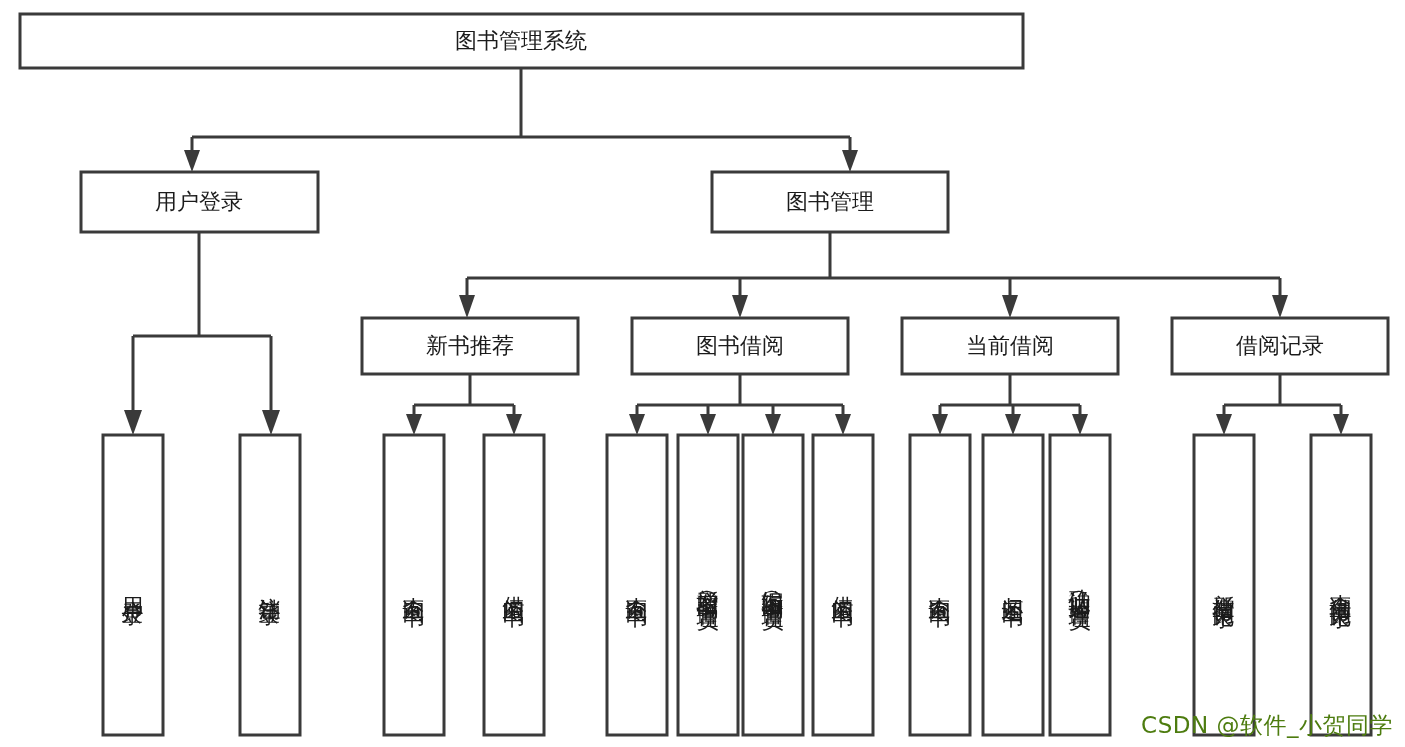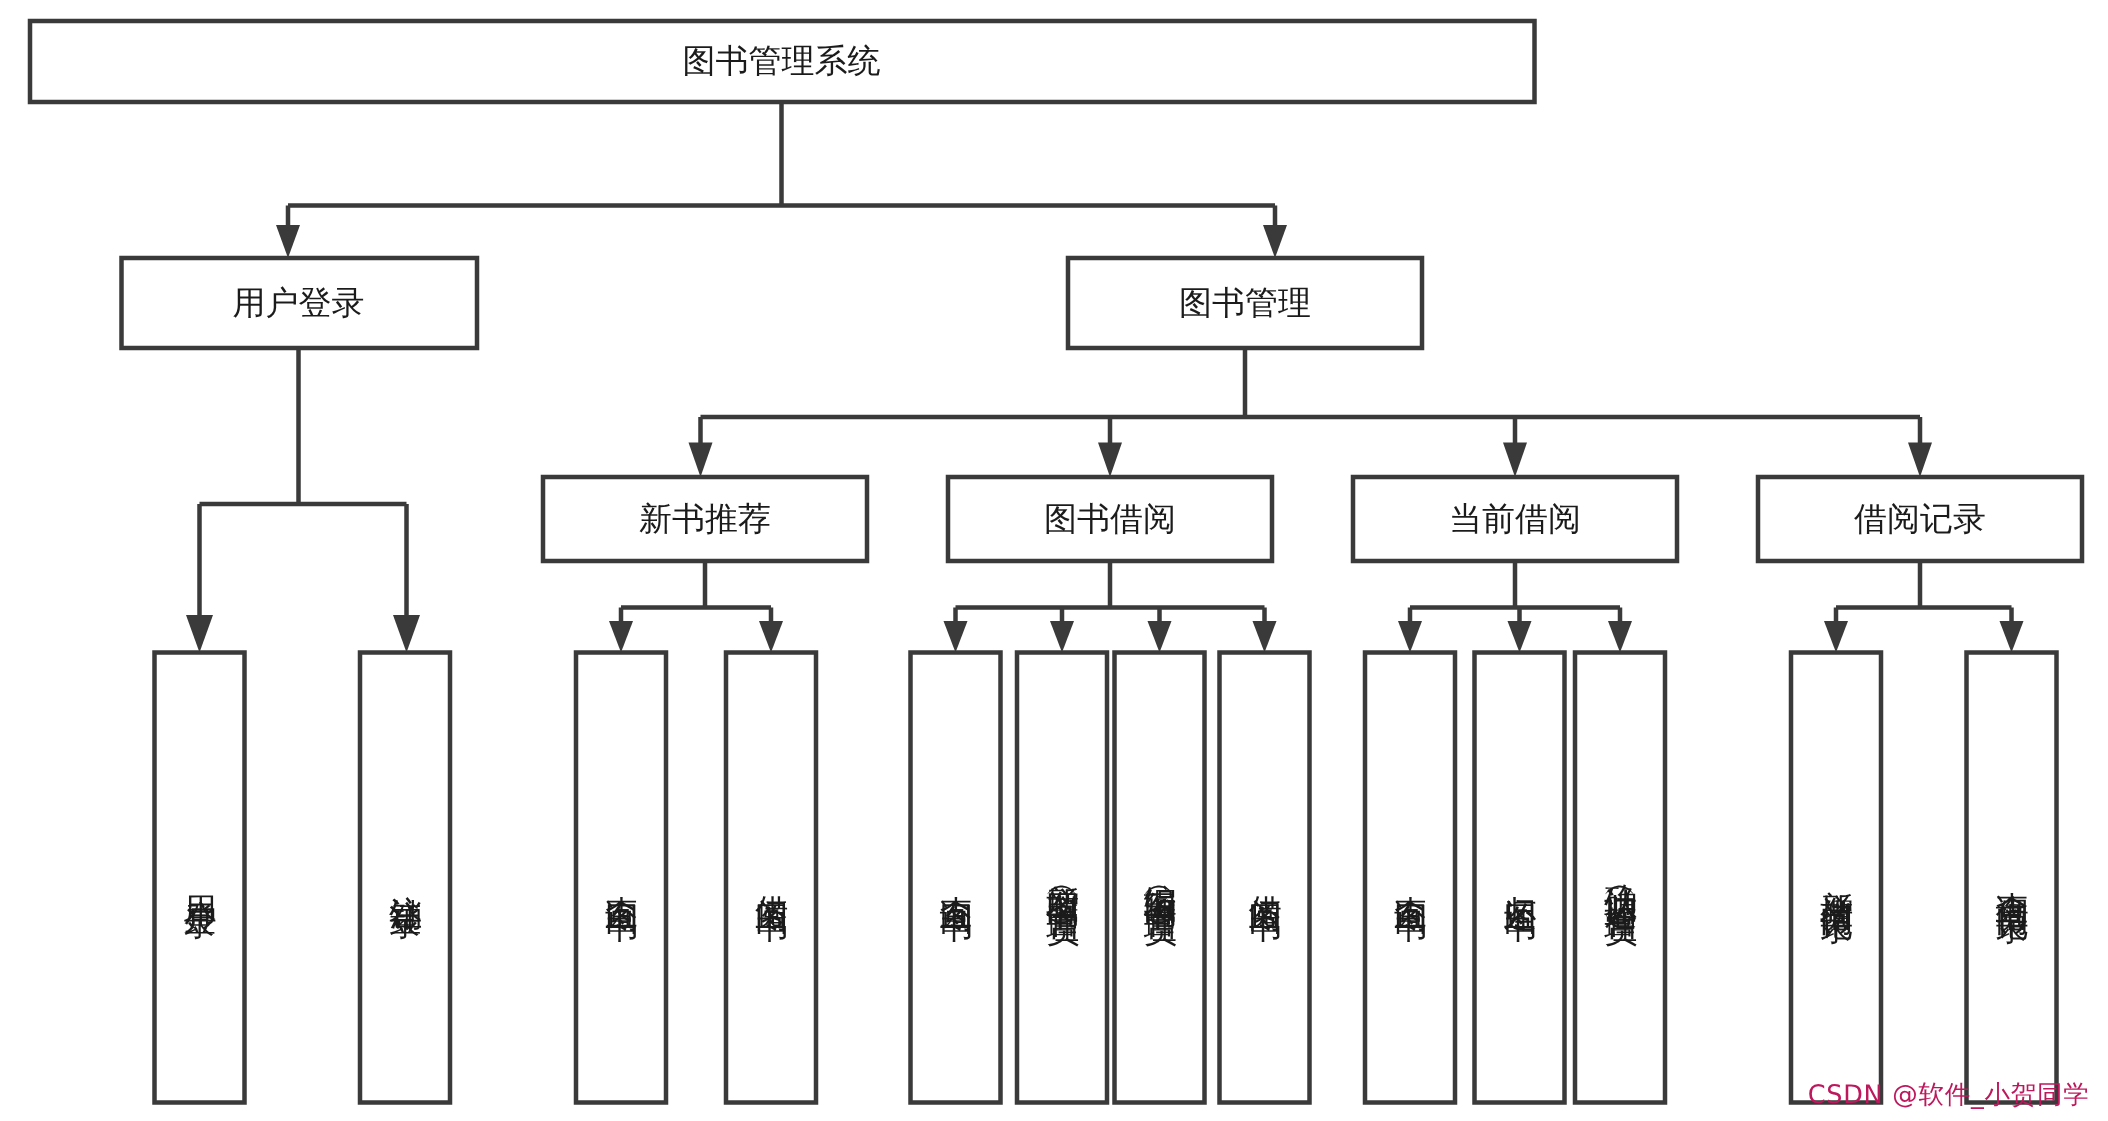--- a/index.html
+++ b/index.html
@@ -56,22 +56,22 @@
     text-orientation: upright;
     letter-spacing: 3px;
     dominant-baseline: central;
     text-anchor: middle;
   }
   .watermark {
     position: absolute;
     right: 12px;
     bottom: 6px;
     font-family: "DejaVu Sans", "Liberation Sans", sans-serif;
-    font-size: 17px;
-    color: #be185d;
+    font-size: 23px;
+    color: #4d7c0f;
     white-space: nowrap;
     letter-spacing: 0.5px;
     pointer-events: none;
   }
 </style>
 </head>
 <body>
 
 <div id="diagram-root">
   <svg class="diagram" viewBox="0 0 1405 747" xmlns="http://www.w3.org/2000/svg">

